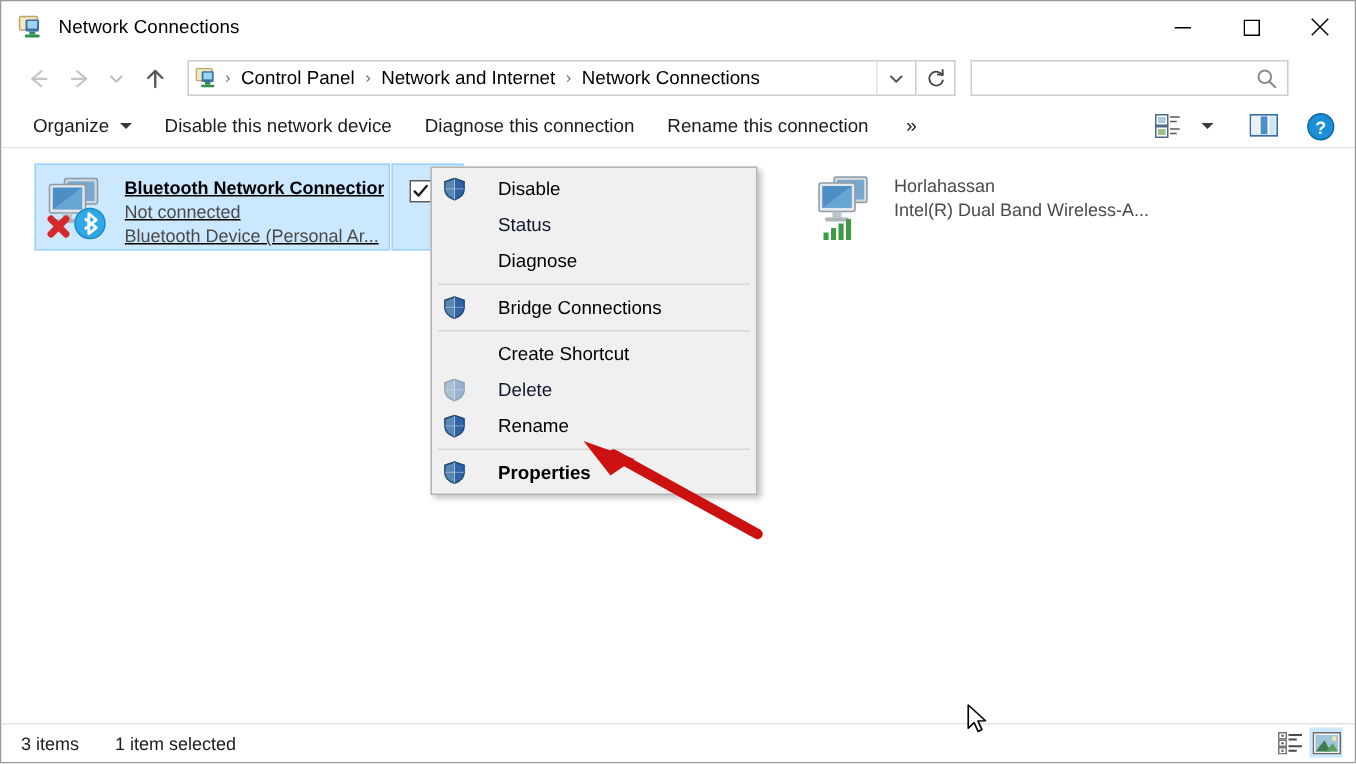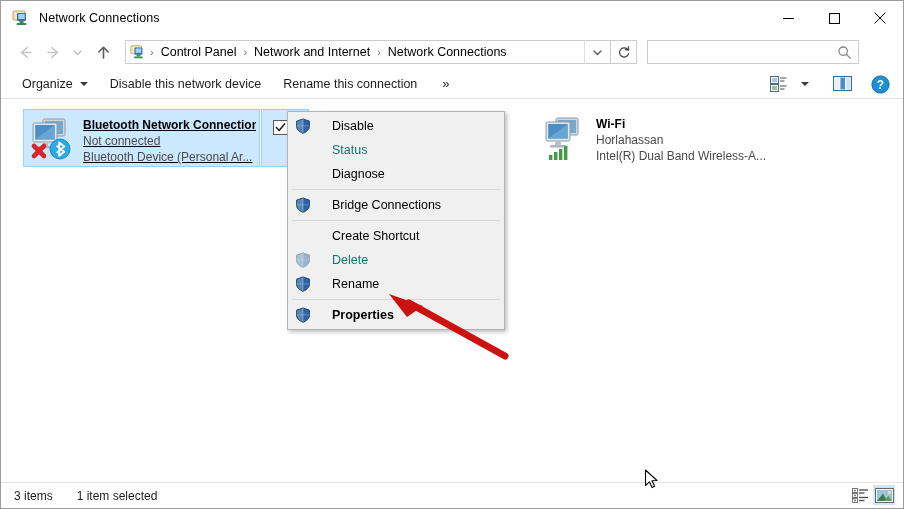--- a/index.html
+++ b/index.html
@@ -200,21 +200,21 @@
     z-index: 20;
   }
   .mi {
     height: 24px;
     display: flex; align-items: center;
     font-size: 12.5px; color: #000000;
     padding-left: 2px;
     cursor: default;
     gap: 12px;
   }
-  .mi.disabled { color: #0f766e; cursor: default; }
+  .mi.disabled { color: #0f172a; cursor: default; }
   .mi.default-action { font-weight: 700; }
   .mi-icon {
     width: 26px; height: 20px;
     display: flex; align-items: center; justify-content: center;
     flex: 0 0 26px;
   }
   .mi-label { margin-left: 4px; }
   .mi-sep {
     height: 1px; background: #d7d7d7;
     margin: 3px 4px 3px 4px;
@@ -359,20 +359,23 @@
 
   <div id="cmdbar">
     <div class="cmd" id="cmd-organize">
       <span>Organize</span>
       <span class="caret-dn"></span>
     </div>
     <div class="cmd">
       <span>Disable this network device</span>
     </div>
     <div class="cmd">
+      <span>Diagnose this connection</span>
+    </div>
+    <div class="cmd">
       <span>Rename this connection</span>
     </div>
     <div id="cmd-more">»</div>
 
     <div id="cmd-right">
       <div class="cmd-icon-btn">
         <svg width="17" height="16" viewBox="0 0 17 16">
           <rect x="0.5" y="0.5" width="8" height="7" fill="#fff" stroke="#4a6b86" stroke-width="1"></rect>
           <rect x="2" y="2" width="5" height="4" fill="#a8c8dd"></rect>
           <rect x="0.5" y="8.5" width="8" height="7" fill="#fff" stroke="#4a6b86" stroke-width="1"></rect>
@@ -458,21 +461,20 @@
 
           <g fill="#3f9b46">
             <rect x="9" y="40" width="3.4" height="5"></rect>
             <rect x="14" y="37" width="3.4" height="8"></rect>
             <rect x="19" y="34" width="3.4" height="11"></rect>
             <rect x="24" y="31" width="3.4" height="14"></rect>
           </g>
         </svg>
       </span>
       <span class="conn-text">
-        <div class="conn-name">Wi-Fi</div>
         <div class="conn-sub">Horlahassan</div>
         <div class="conn-sub">Intel(R) Dual Band Wireless-A...</div>
       </span>
     </div>
   </div>
 
   <div id="ctxmenu">
       <div class="mi">
         <span class="mi-icon">
           <svg width="16" height="16" viewBox="0 0 16 16">

